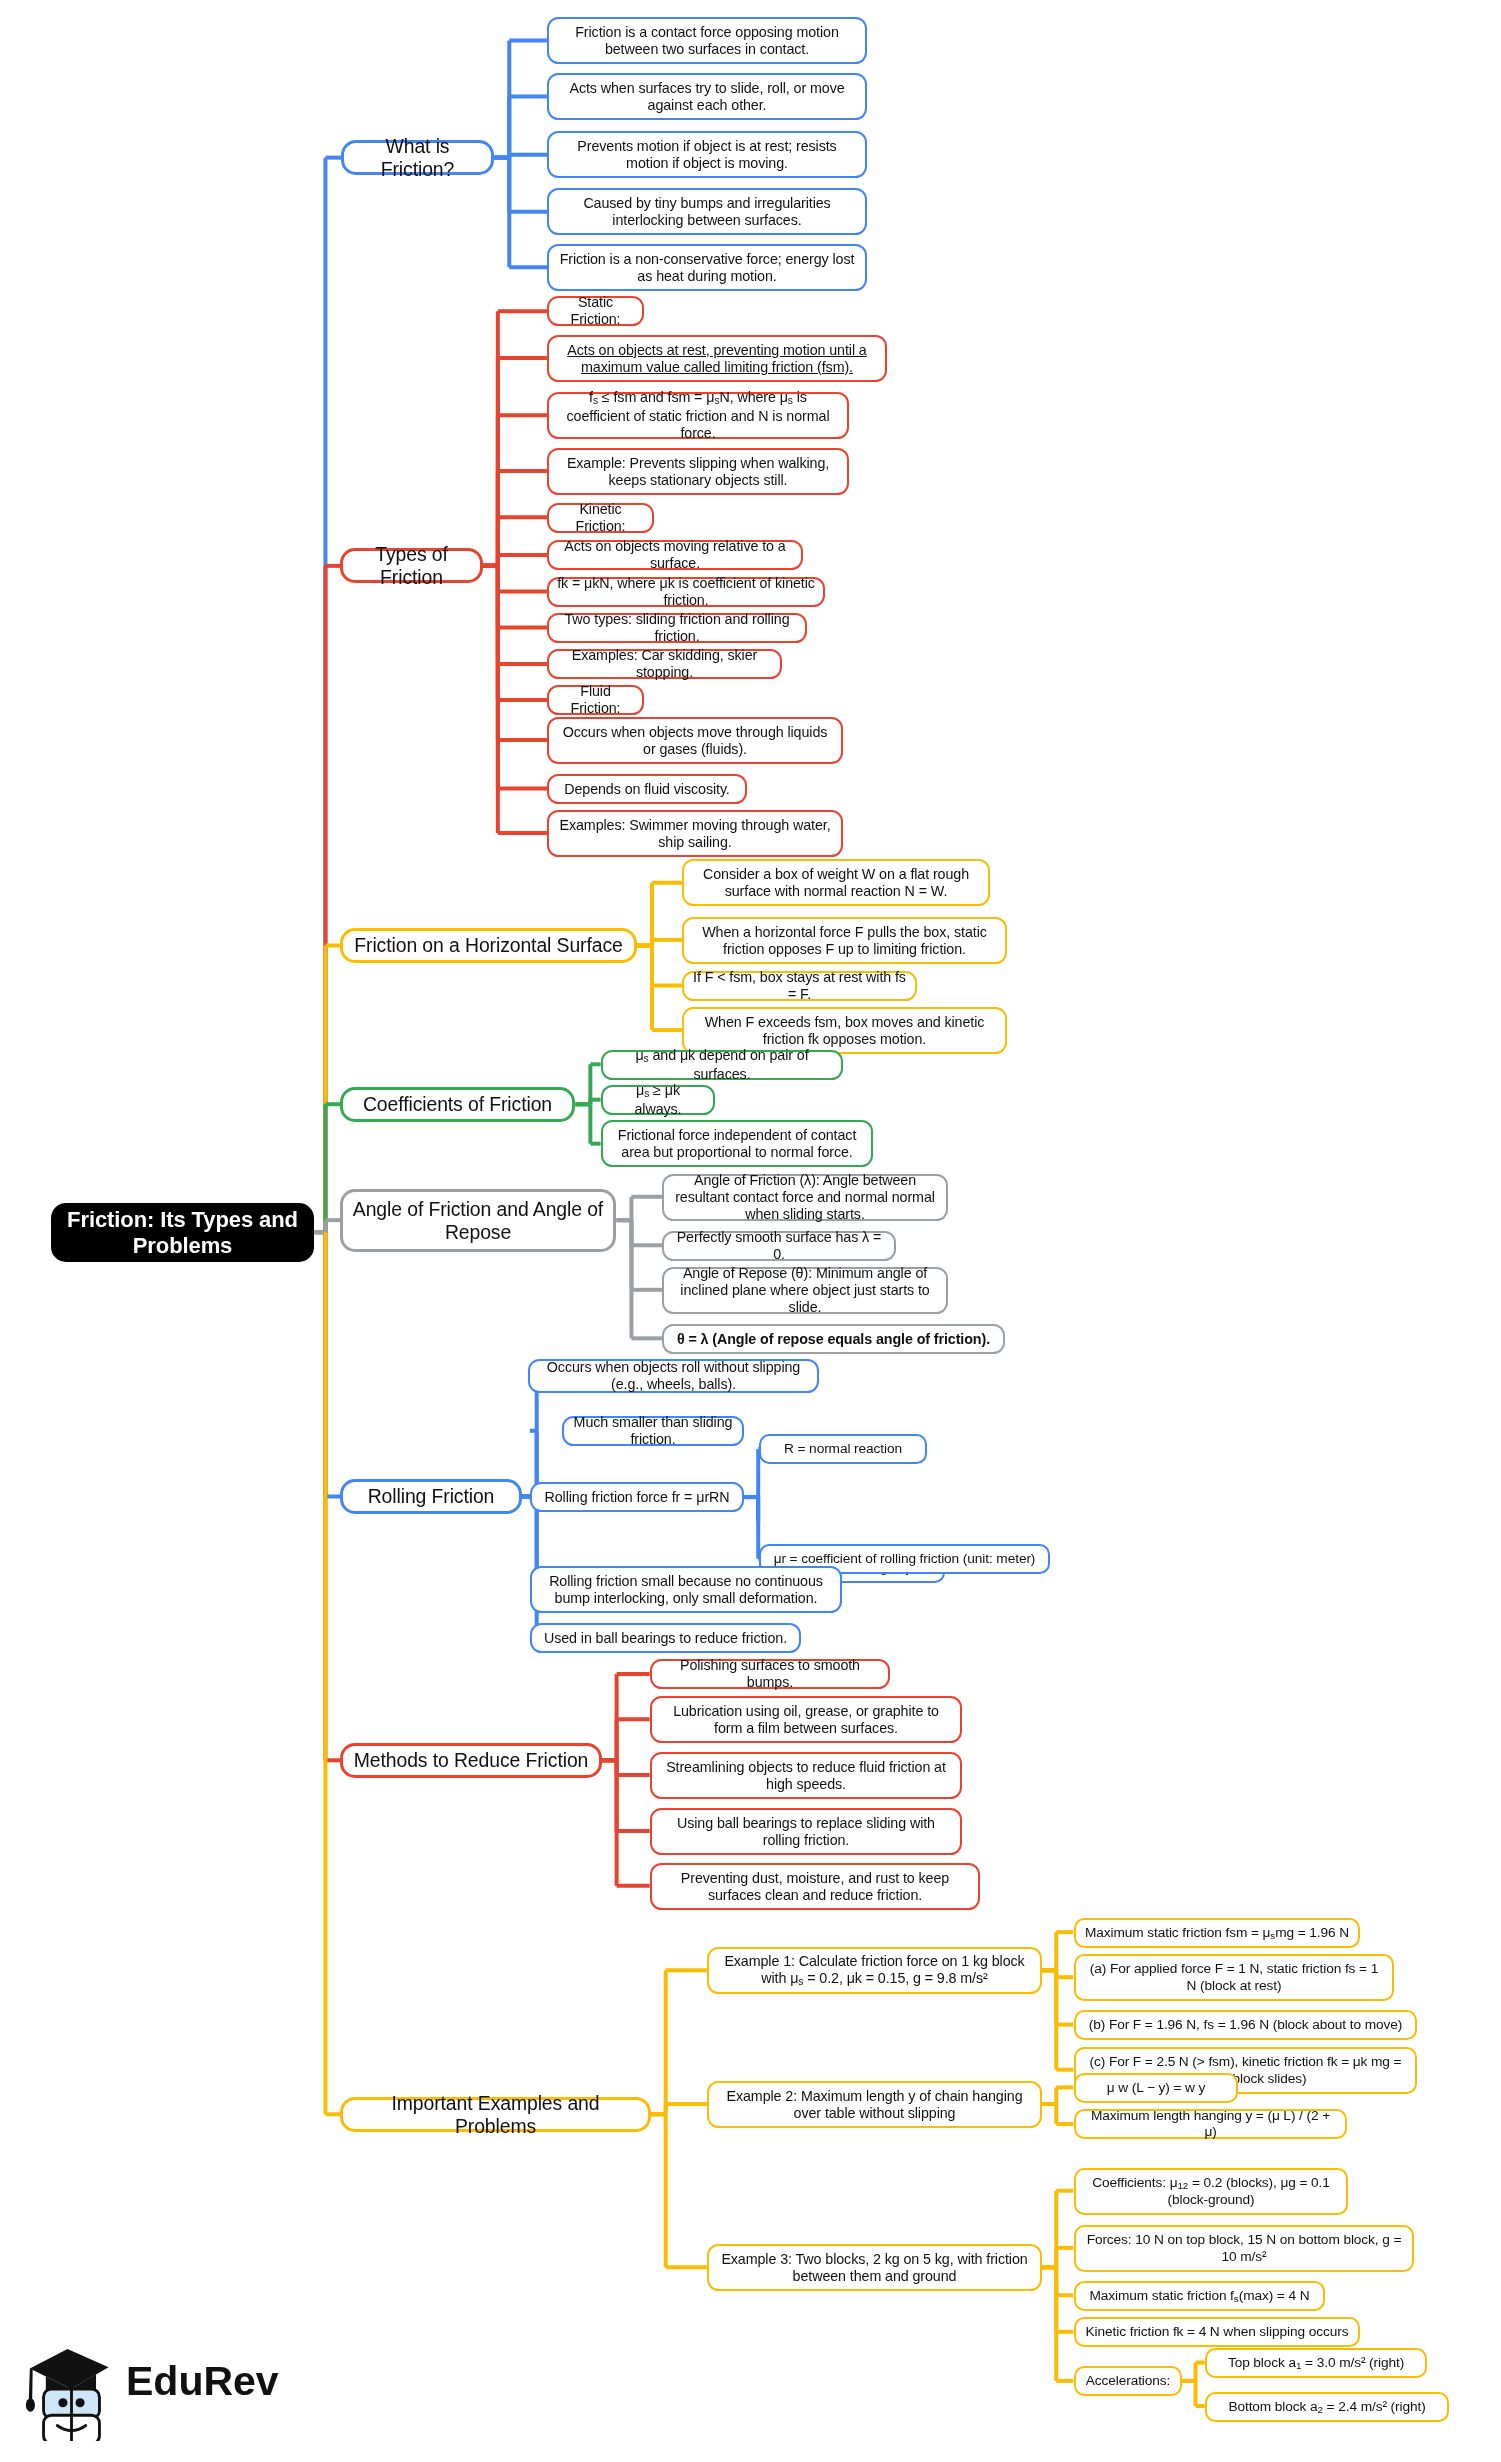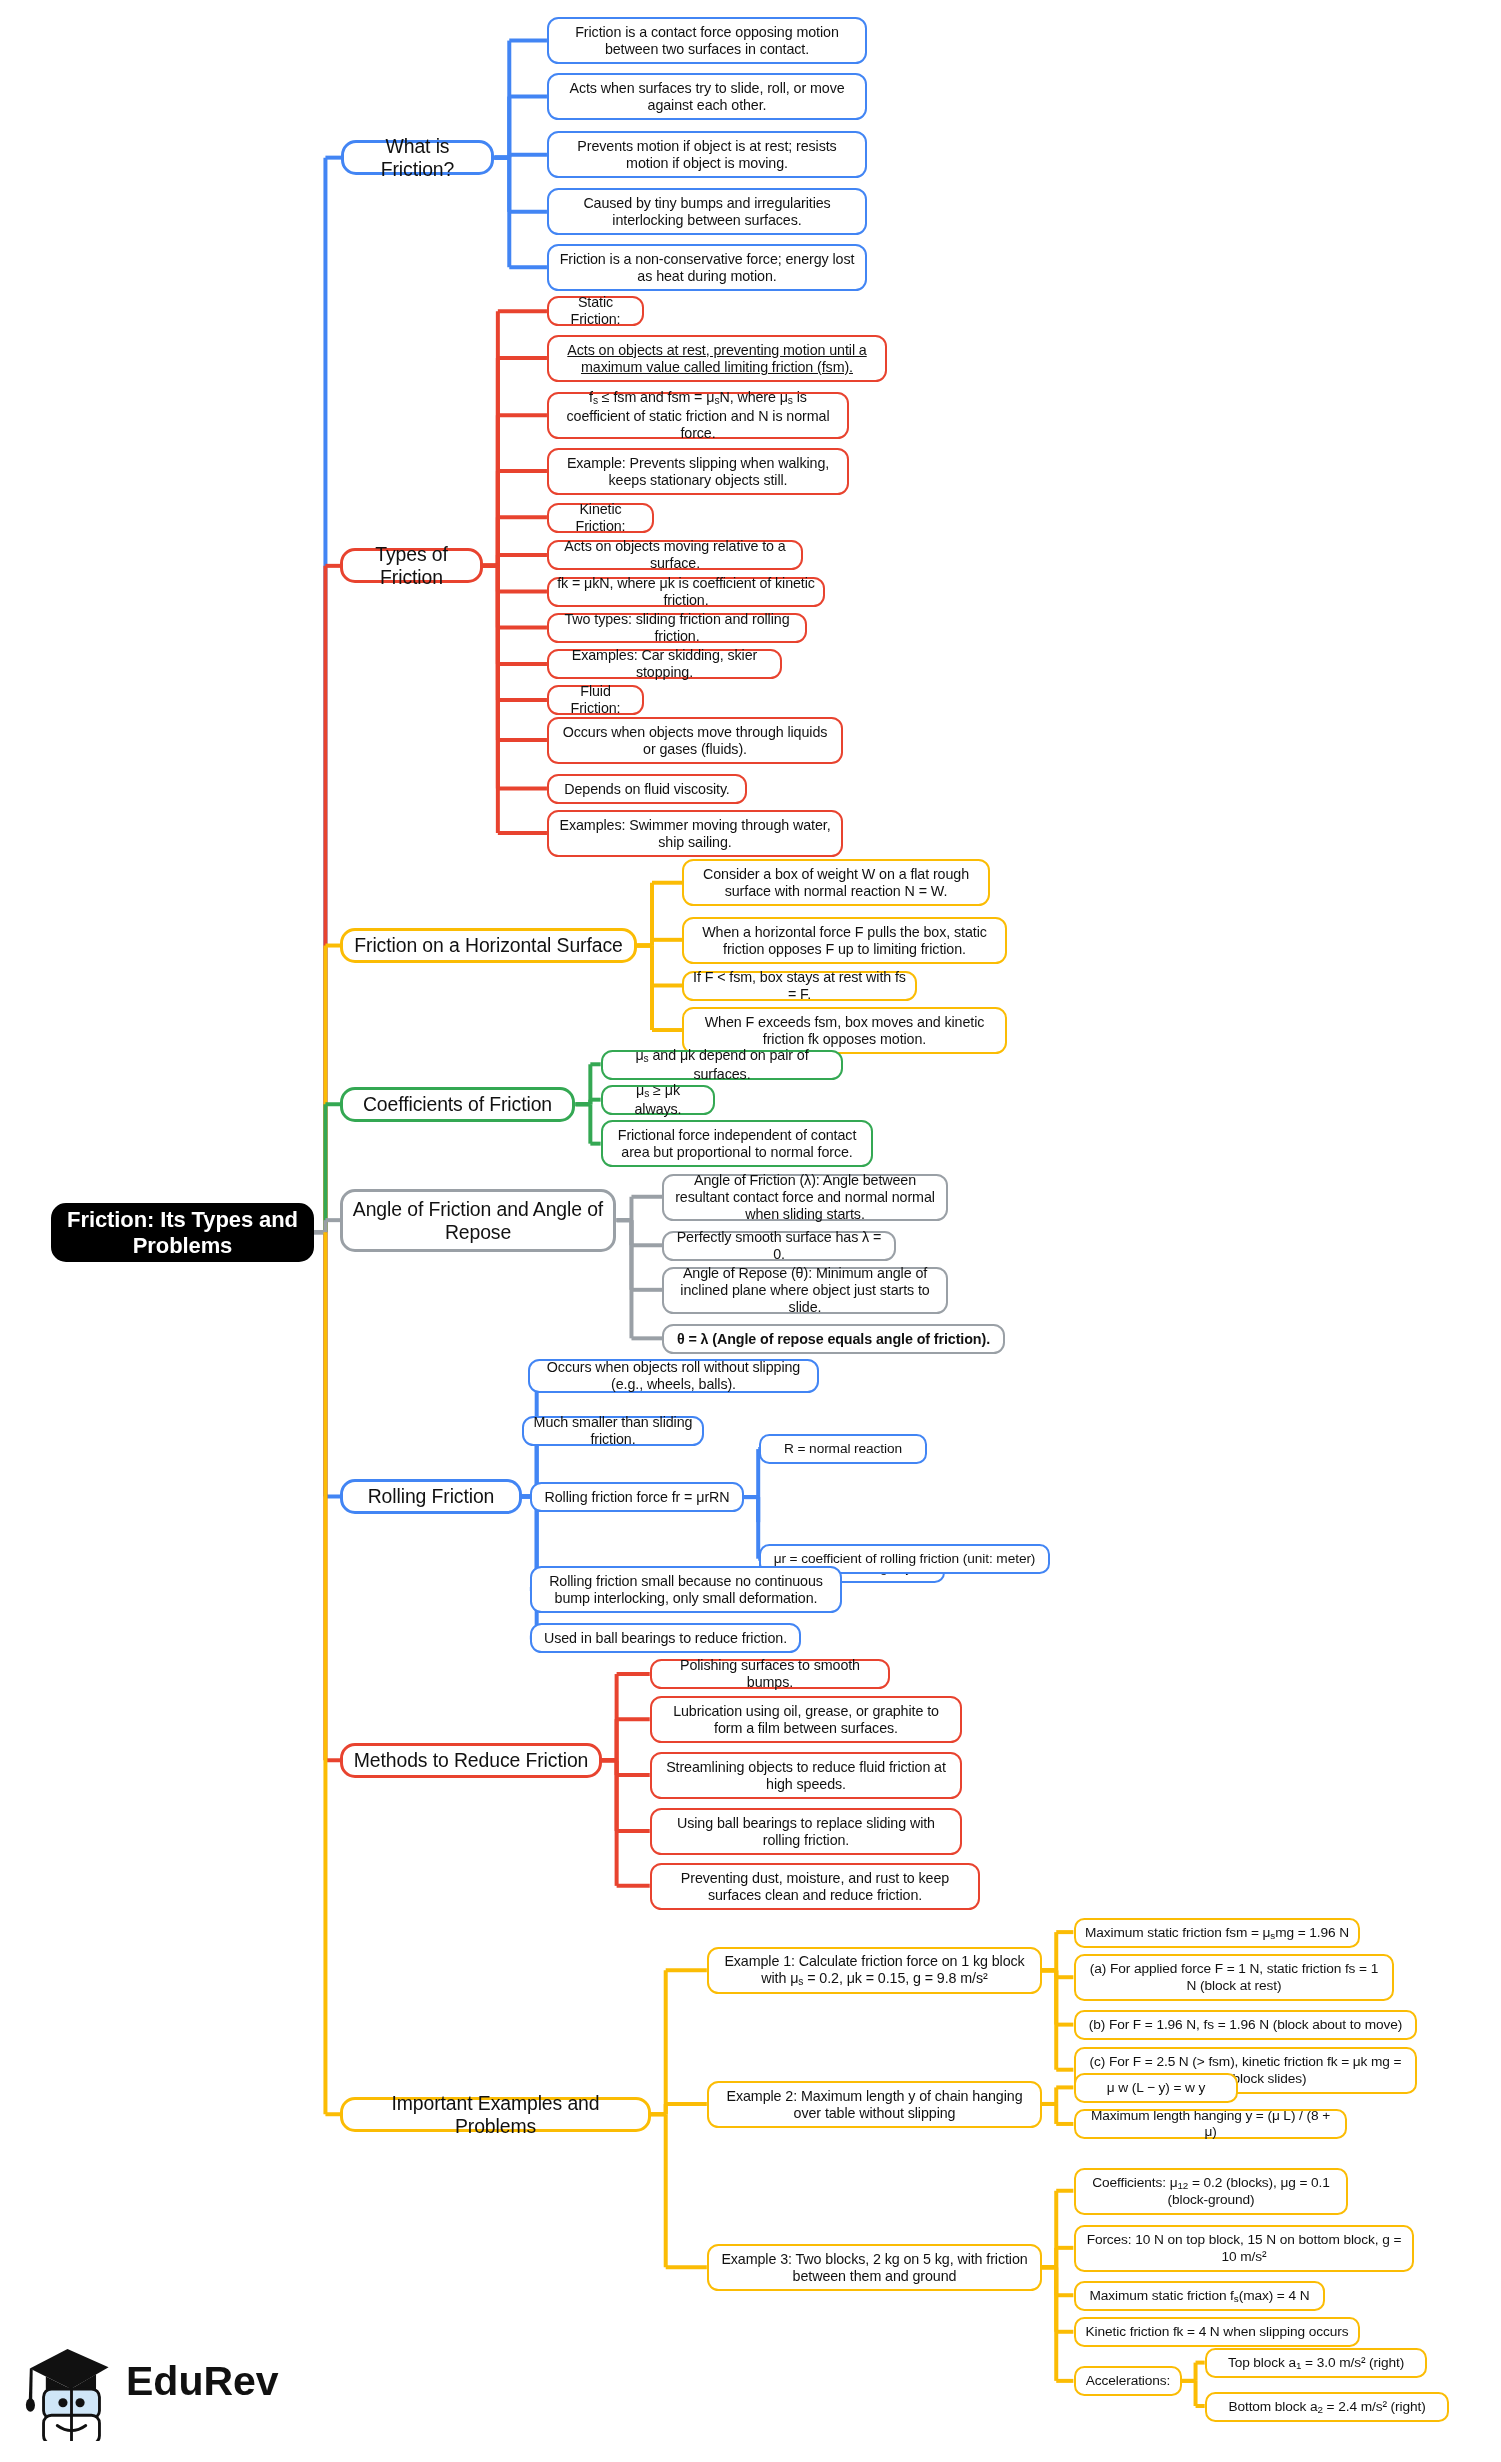--- a/index.html
+++ b/index.html
@@ -359,21 +359,21 @@
     </div>
     <div class="node leaf c-gray" style="left: 662px; top: 1324px; width: 343px; height: 30px; font-weight: bold;">
       <span>θ = λ (Angle of repose equals angle of friction).</span>
     </div>
     <div class="node branch c-blue" style="left: 340px; top: 1479px; width: 182px; height: 35px;">
       <span>Rolling Friction</span>
     </div>
     <div class="node leaf c-blue" style="left: 528px; top: 1359px; width: 291px; height: 34px;">
       <span>Occurs when objects roll without slipping (e.g., wheels, balls).</span>
     </div>
-    <div class="node leaf c-blue" style="left: 522px; top: 1416px; width: 182px; height: 30px;">
+    <div class="node leaf c-blue" style="left: 562px; top: 1416px; width: 182px; height: 30px;">
       <span>Much smaller than sliding friction.</span>
     </div>
     <div class="node leaf c-blue" style="left: 530px; top: 1482px; width: 214px; height: 30px;">
       <span>Rolling friction force fr = μrRN</span>
     </div>
     <div class="node leaf2 c-blue" style="left: 759px; top: 1434px; width: 168px; height: 30px;">
       <span>R = normal reaction</span>
     </div>
     <div class="node leaf2 c-blue" style="left: 759px; top: 1508px; width: 186px; height: 30px; margin-top: 45px;">
       <span>r = radius of rolling object</span>
@@ -423,21 +423,21 @@
     <div class="node leaf2 c-yellow" style="left: 1074px; top: 2047px; width: 343px; height: 47px;">
       <span>(c) For F = 2.5 N (&gt; fsm), kinetic friction fk = μk mg = 1.47 N (block slides)</span>
     </div>
     <div class="node leaf c-yellow" style="left: 707px; top: 2081px; width: 335px; height: 47px;">
       <span>Example 2: Maximum length y of chain hanging over table without slipping</span>
     </div>
     <div class="node leaf2 c-yellow" style="left: 1074px; top: 2073px; width: 164px; height: 30px;">
       <span>μ w (L − y) = w y</span>
     </div>
     <div class="node leaf2 c-yellow" style="left: 1074px; top: 2109px; width: 273px; height: 30px;">
-      <span>Maximum length hanging y = (μ L) / (8 + μ)</span>
+      <span>Maximum length hanging y = (μ L) / (2 + μ)</span>
     </div>
     <div class="node leaf c-yellow" style="left: 707px; top: 2244px; width: 335px; height: 47px;">
       <span>Example 3: Two blocks, 2 kg on 5 kg, with friction between them and ground</span>
     </div>
     <div class="node leaf2 c-yellow" style="left: 1074px; top: 2168px; width: 274px; height: 47px;">
       <span>Coefficients: μ<sub>12</sub> = 0.2 (blocks), μg = 0.1 (block-ground)</span>
     </div>
     <div class="node leaf2 c-yellow" style="left: 1074px; top: 2225px; width: 340px; height: 47px;">
       <span>Forces: 10 N on top block, 15 N on bottom block, g = 10 m/s²</span>
     </div>

